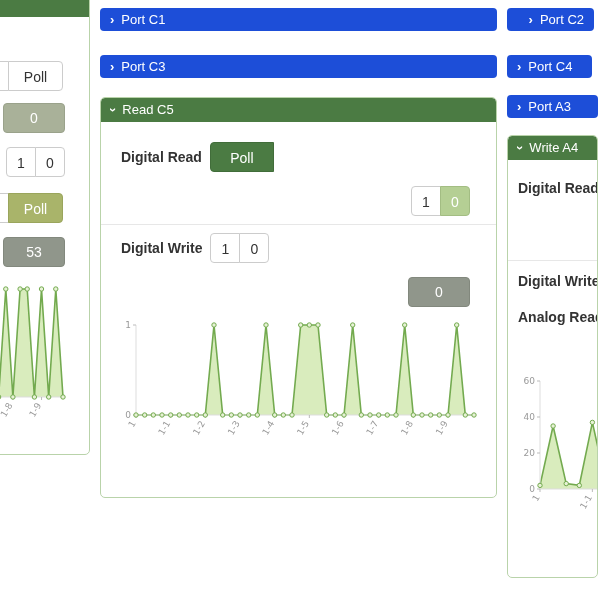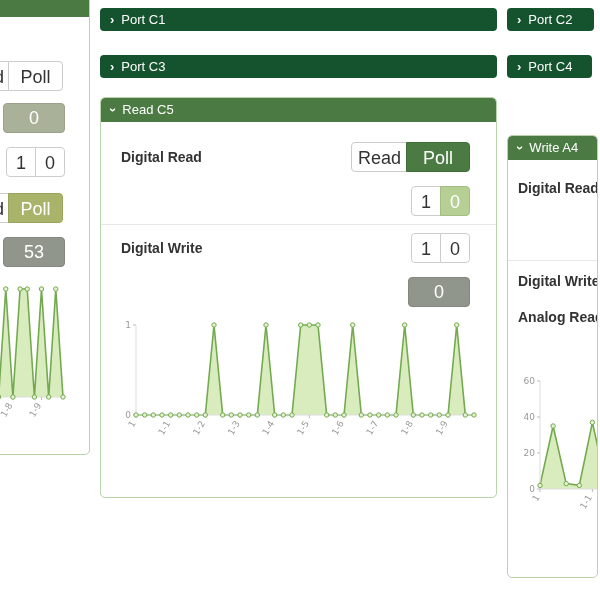--- a/index.html
+++ b/index.html
@@ -1,34 +1,34 @@
 <!DOCTYPE html>
 <html><head>
 <meta charset="utf-8">
 <style>
   html,body{margin:0;padding:0;background:#fff;font-family:"Liberation Sans",sans-serif;}
   #stage{position:relative;width:600px;height:600px;overflow:hidden;background:#fff;}
 
-  .port-header{position:absolute;height:23px;line-height:23px;background:#14532d;color:#fff;
+  .port-header{position:absolute;height:23px;line-height:23px;background:#1d4ed8;color:#fff;
     border-radius:4px;padding:0 10px;font-size:13px;box-sizing:border-box;cursor:pointer;white-space:nowrap;}
   .chev{display:inline-block;font-weight:bold;margin-right:7px;font-size:13px;}
   .chev.down{transform:rotate(90deg);}
 
   .panel{position:absolute;background:#fff;border:1px solid #b9d3aa;border-radius:5px;
     box-sizing:border-box;overflow:hidden;}
   .panel-head{height:24px;line-height:24px;background:#4b7b43;color:#fff;
     border-radius:4px 4px 0 0;padding:0 10px;font-size:13px;cursor:pointer;white-space:nowrap;}
 
   .prow{display:flex;align-items:center;justify-content:flex-end;padding:0 26px 0 20px;}
-  .prow.between{justify-content:space-between;gap:8px;}
+  .prow.between{justify-content:flex-start;gap:8px;}
   .plabel{font-weight:bold;font-size:14px;color:#333;white-space:nowrap;}
   .divider{border-top:1px solid #e7e7e7;height:0;}
 
   .btn{display:inline-block;height:30px;line-height:28px;border:1px solid #ccc;background:#fff;
-    color:#333;font-size:18px;border-radius:4px;text-align:center;box-sizing:border-box;cursor:pointer;
+    color:#333;font-size:14px;border-radius:4px;text-align:center;box-sizing:border-box;cursor:pointer;
     white-space:nowrap;}
   .btn-group{display:inline-flex;}
   .btn-group .btn+.btn{margin-left:-1px;border-top-left-radius:0;border-bottom-left-radius:0;}
   .btn-group .btn:first-child{border-top-right-radius:0;border-bottom-right-radius:0;}
   .w56{width:56px;} .w64{width:64px;} .w30{width:30px;} .w62{width:62px;} .w55{width:55px;}
   .active-dark{background:#4b7b43;border-color:#416d3a;color:#fff;}
   .active-light{background:#b5cf94;border-color:#a3bd83;color:#fff;}
   .olive{background:#a9b46a;border-color:#9aa55c;color:#fff;}
   .sage{background:#a9b199;border-color:#9aa28b;color:#fff;}
   .grayb{background:#90968b;border-color:#82887d;color:#fff;}
@@ -151,21 +151,20 @@
     <span class="chev">›</span><span>Port C3</span>
   </div>
 
   <div class="panel" style="left:100px;top:97px;width:397px;height:401px;">
     <div class="panel-head">
       <span class="chev down">›</span><span>Read C5</span>
     </div>
     <div class="prow between" style="margin-top:20px;">
       <div class="plabel">Digital Read</div>
       <div class="btn-group">
-        <button class="btn w56">Read</button>
         <button class="btn w64 active-dark">Poll</button>
       </div>
     </div>
     <div class="prow" style="margin-top:14px;">
       <div class="btn-group">
         <button class="btn w30">1</button>
         <button class="btn w30 active-light">0</button>
       </div>
     </div>
     <div class="divider" style="margin-top:8px;"></div>
@@ -246,25 +245,28 @@
           <circle cx="309.7" cy="96.0" r="2.2" fill="#e7f2d5" stroke="#73aa4f" stroke-width="1"></circle>
           <circle cx="318.3" cy="96.0" r="2.2" fill="#e7f2d5" stroke="#73aa4f" stroke-width="1"></circle>
           <circle cx="327.0" cy="96.0" r="2.2" fill="#e7f2d5" stroke="#73aa4f" stroke-width="1"></circle>
           <circle cx="335.7" cy="6.0" r="2.2" fill="#e7f2d5" stroke="#73aa4f" stroke-width="1"></circle>
           <circle cx="344.3" cy="96.0" r="2.2" fill="#e7f2d5" stroke="#73aa4f" stroke-width="1"></circle>
           <circle cx="353.0" cy="96.0" r="2.2" fill="#e7f2d5" stroke="#73aa4f" stroke-width="1"></circle>
         </svg>
     </div>
   </div>
 
-  <div class="port-header" style="left:507px;top:8px;width:87px;">
+  <div class="port-header" style="left:507px;top:8px;width:87px;text-align:right;">
     <span class="chev">›</span><span>Port C2</span>
   </div>
   <div class="port-header" style="left:507px;top:55px;width:85px;">
     <span class="chev">›</span><span>Port C4</span>
+  </div>
+  <div class="port-header" style="left:507px;top:95px;width:91px;">
+    <span class="chev">›</span><span>Port A3</span>
   </div>
 
   <div class="panel" style="left:507px;top:135px;width:91px;height:443px;">
     <div class="panel-head">
       <span class="chev down">›</span><span>Write A4</span>
     </div>
     <div class="prow between" style="margin-top:20px;padding:0 10px;">
       <div class="plabel">Digital Read</div>
     </div>
     <div style="height:64px;"></div>

